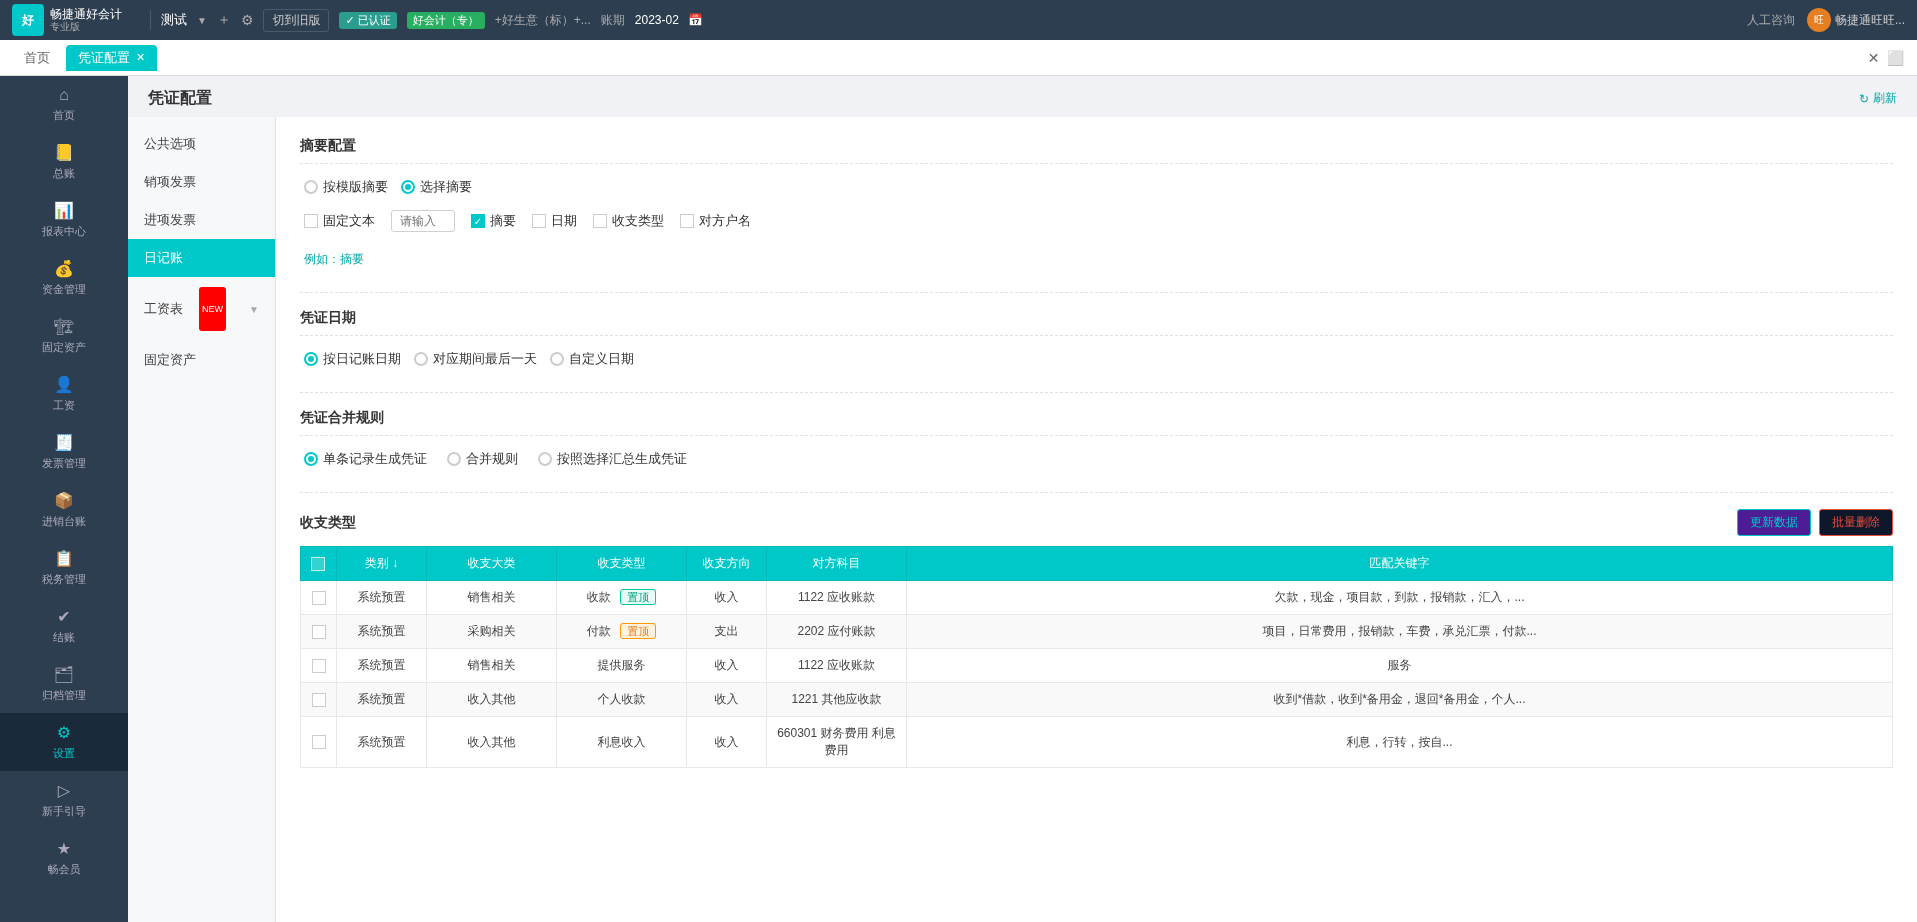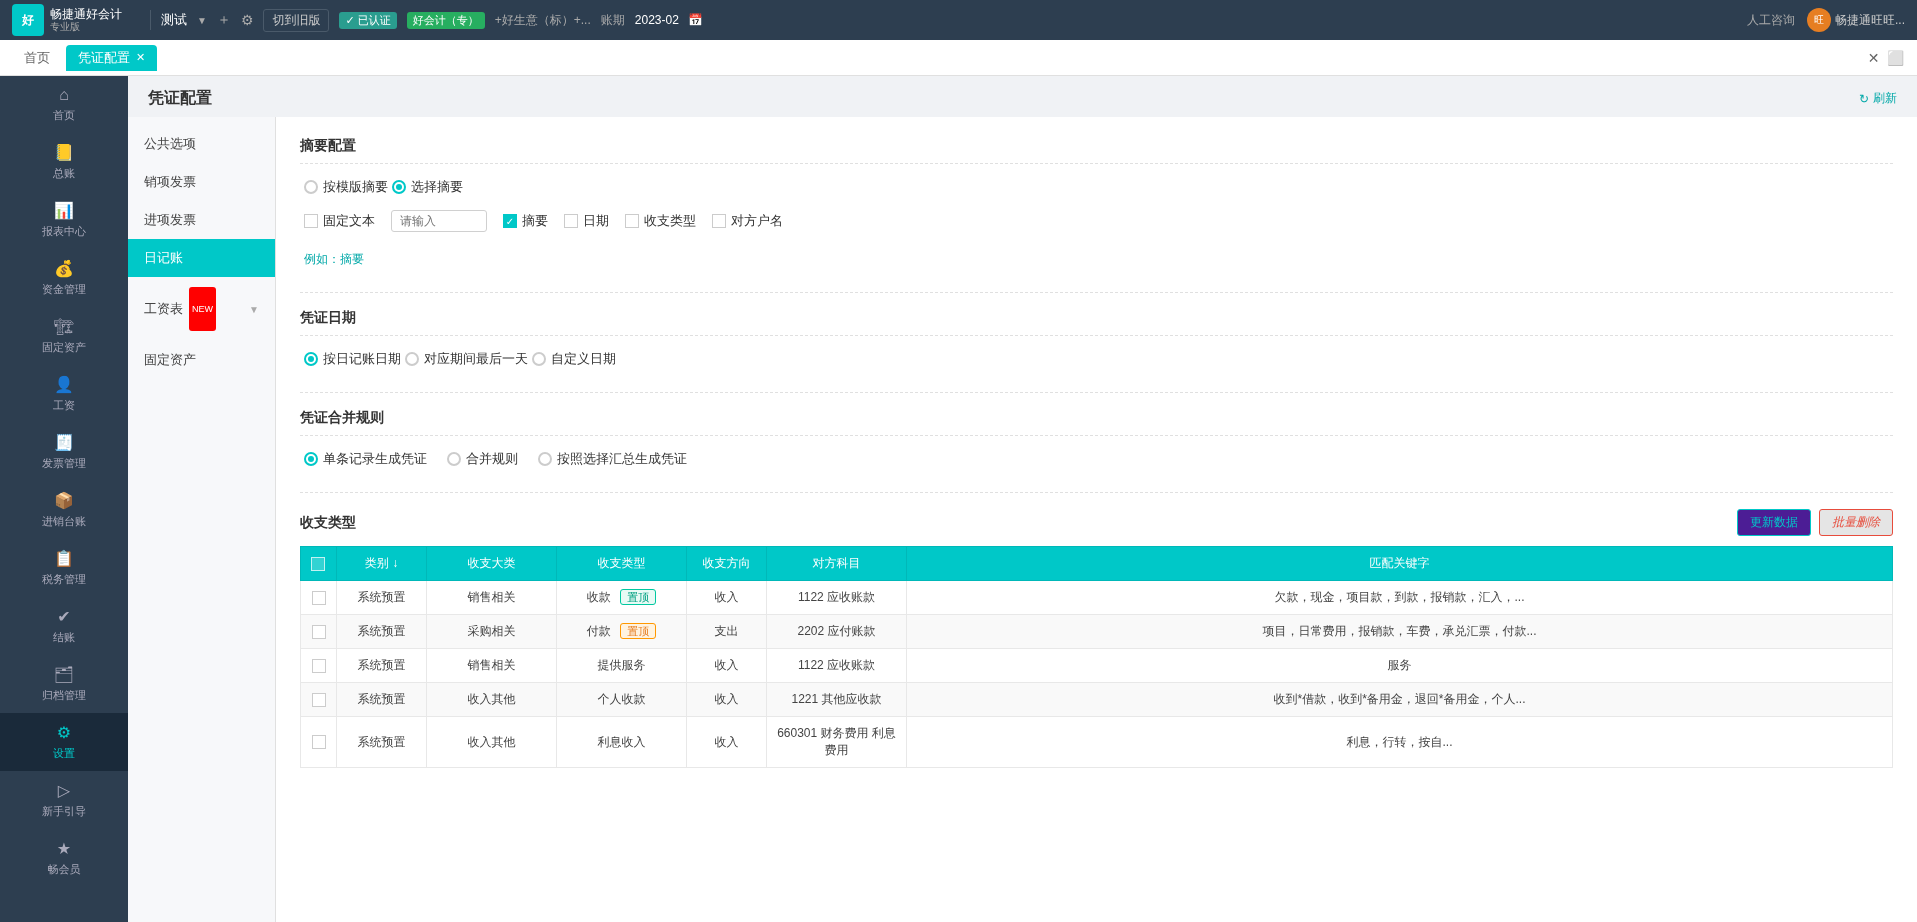--- a/index.html
+++ b/index.html
@@ -47,60 +47,60 @@
     .page-title { font-size: 16px; font-weight: bold; color: #333; }
     .refresh-btn { color: #00a8a8; font-size: 12px; cursor: pointer; display: flex; align-items: center; gap: 4px; }
 
     
     .inner-layout { display: flex; flex: 1; overflow: hidden; }
 
     
     .left-nav { width: 148px; background: #f7f8fa; border-right: 1px solid #e0e0e0; padding: 8px 0; flex-shrink: 0; }
     .left-nav-item { padding: 10px 16px; font-size: 13px; color: #444; cursor: pointer; display: flex; align-items: center; gap: 4px; }
     .left-nav-item.active { background: #00c8c8; color: white; }
-    .left-nav-badge { background: red; color: white; font-size: 9px; padding: 17px 3px; border-radius: 3px; margin-left: 2px; }
+    .left-nav-badge { background: red; color: white; font-size: 9px; padding: 17px 3px; border-radius: 3px; margin-left: 12px; }
 
     
     .right-content { flex: 1; overflow-y: auto; padding: 20px 24px; background: white; }
 
     
     .section { margin-bottom: 24px; }
     .section-title { font-size: 14px; font-weight: bold; color: #333; margin-bottom: 14px; padding-bottom: 8px; border-bottom: 1px dashed #e0e0e0; }
     .section-body { padding: 0 4px; }
 
     
-    .radio-group { display: flex; align-items: flex-end; gap: 4px; margin-bottom: 14px; }
+    .radio-group { display: flex; align-items: flex-end; gap: 13px; margin-bottom: 14px; }
     .radio-item { display: flex; align-items: center; gap: 5px; cursor: pointer; font-size: 13px; }
     .radio-circle { width: 14px; height: 14px; border-radius: 50%; border: 2px solid #ccc; background: white; display: flex; align-items: center; justify-content: center; }
     .radio-circle.checked { border-color: #00c8c8; }
     .radio-circle.checked::after { content: ''; width: 6px; height: 6px; border-radius: 50%; background: #00c8c8; display: block; }
 
     
     .checkbox-group { display: flex; align-items: center; gap: 16px; flex-wrap: wrap; margin-bottom: 19px; }
     .checkbox-item { display: flex; align-items: center; gap: 5px; cursor: pointer; font-size: 13px; }
     .checkbox-box { width: 14px; height: 14px; border: 1px solid #ccc; background: white; display: flex; align-items: center; justify-content: center; }
     .checkbox-box.checked { background: #00c8c8; border-color: #00c8c8; color: white; font-size: 10px; }
-    .text-input { border: 1px solid #d0d0d0; padding: 3px 8px; border-radius: 3px; font-size: 12px; color: #999; width: 96px; }
+    .text-input { border: 1px solid #d0d0d0; padding: 3px 8px; border-radius: 3px; font-size: 12px; color: #999; width: 64px; }
 
     
     .example-text { color: #00a8a8; font-size: 12px; margin-top: 6px; }
 
     
     .section-divider { border: none; border-top: 1px dashed #e0e0e0; margin: 16px 0; }
 
     
     .merge-radio-group { display: flex; align-items: center; gap: 20px; }
 
     
     .type-section-header { display: flex; align-items: center; justify-content: space-between; margin-bottom: 10px; }
     .type-section-title { font-size: 14px; font-weight: bold; color: #333; }
     .type-actions { display: flex; gap: 8px; }
     .type-btn { padding: 4px 12px; border-radius: 3px; font-size: 12px; cursor: pointer; border: 1px solid; }
     .type-btn.update { background: #4c1d95; border-color: #00c8c8; color: #00c8c8; }
-    .type-btn.delete { background: #e5e5e5; border-color: #e74c3c; color: #e74c3c; font-style: italic; }
+    .type-btn.delete { background: #0f172a; border-color: #e74c3c; color: #e74c3c; }
 
     
     .data-table { width: 100%; border-collapse: collapse; font-size: 12px; }
     .data-table thead tr { background: #00c8c8; color: white; }
     .data-table thead th { padding: 8px 10px; text-align: center; font-weight: normal; border: 1px solid #00b8b8; }
     .data-table tbody tr { background: white; }
     .data-table tbody tr:nth-child(even) { background: #f9f9f9; }
     .data-table tbody td { padding: 8px 10px; text-align: center; border: 1px solid #e8e8e8; color: #444; }
     .tag-btn { background: #e8faf5; border: 1px solid #00c8a0; color: #00a080; padding: 1px 6px; border-radius: 3px; font-size: 11px; }
     .tag-btn.orange { background: #fff3e0; border-color: #ff9800; color: #e67e22; }

